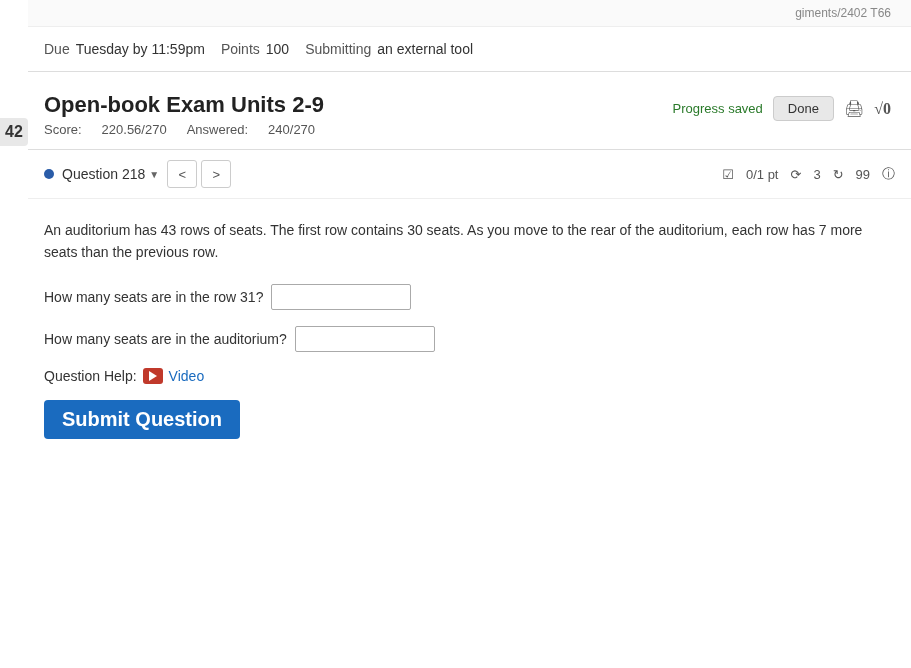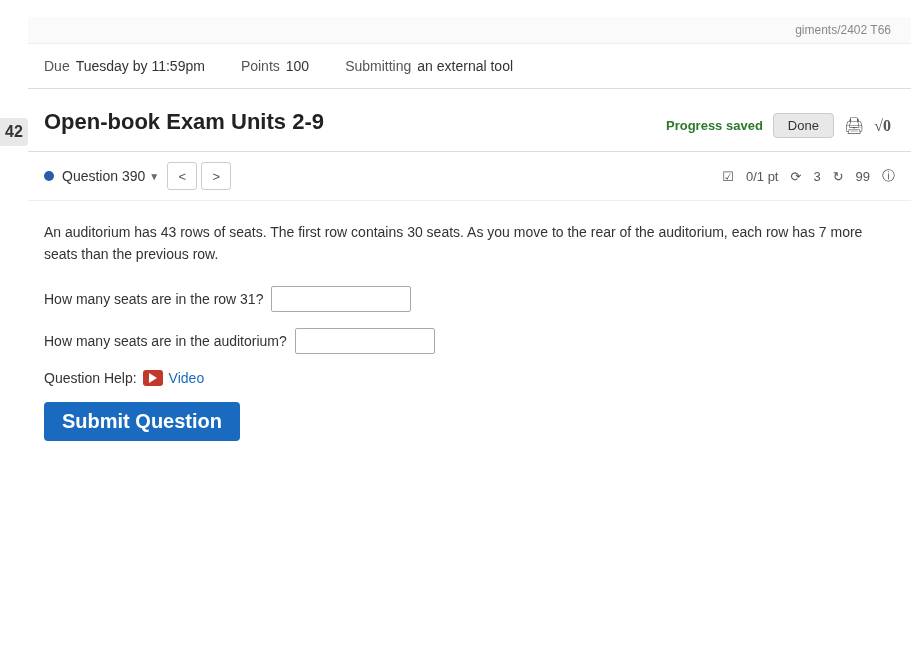--- a/index.html
+++ b/index.html
@@ -32,30 +32,30 @@
       align-items: center;
       justify-content: center;
       font-size: 16px;
       font-weight: 600;
       color: #333;
       z-index: 10;
     }
 
     .main-content {
       flex: 1;
-      padding: 17px 0 0 28px;
+      padding: 0 0 0 28px;
     }
 
     
     .meta-bar {
       display: flex;
       align-items: center;
       padding: 14px 20px 14px 16px;
       border-bottom: 1px solid #ddd;
-      gap: 36px;
+      gap: 16px;
       background: #fff;
     }
 
     .meta-item {
       display: flex;
       align-items: center;
       gap: 6px;
       font-size: 14px;
       color: #333;
     }
@@ -99,21 +99,21 @@
     .progress-area {
       display: flex;
       align-items: center;
       gap: 10px;
       margin-top: 4px;
     }
 
     .progress-saved-text {
       font-size: 13px;
       color: #2a7a2a;
-      font-weight: 700;
+      font-weight: 400;
     }
 
     .done-button {
       background: #e8e8e8;
       border: 1px solid #ccc;
       border-radius: 4px;
       padding: 4px 14px;
       font-size: 13px;
       cursor: pointer;
       color: #333;
@@ -318,34 +318,40 @@
       </div>
       <div class="meta-item">
         <span class="meta-label">Submitting</span>
         <span class="meta-value">an external tool</span>
       </div>
     </div>
 
     <div class="exam-header">
       <div class="exam-title-area">
         <div class="exam-title">Open-book Exam Units 2-9</div>
+        <div class="exam-meta">
+          <span>Score:</span>
+          <span>220.56/270</span>
+          <span>Answered:</span>
+          <span>240/270</span>
+        </div>
       </div>
       <div class="progress-area">
         <span class="progress-saved-text">Progress saved</span>
         <button class="done-button">Done</button>
         <span class="icon-print">🖨</span>
         <span class="icon-sqrt" style="font-style:normal; font-weight:600;">√0</span>
       </div>
     </div>
 
     <div class="question-nav-bar">
       <div class="question-select-area">
         <span class="question-dot"></span>
         <div class="question-dropdown">
-          <span>Question 390</span>
+          <span>Question 218</span>
           <span class="dropdown-arrow">▼</span>
         </div>
         <div class="nav-buttons">
           <button class="nav-btn">&lt;</button>
           <button class="nav-btn">&gt;</button>
         </div>
       </div>
       <div class="points-info">
         <span class="checkmark-icon">☑</span>
         <span>0/1 pt</span>

